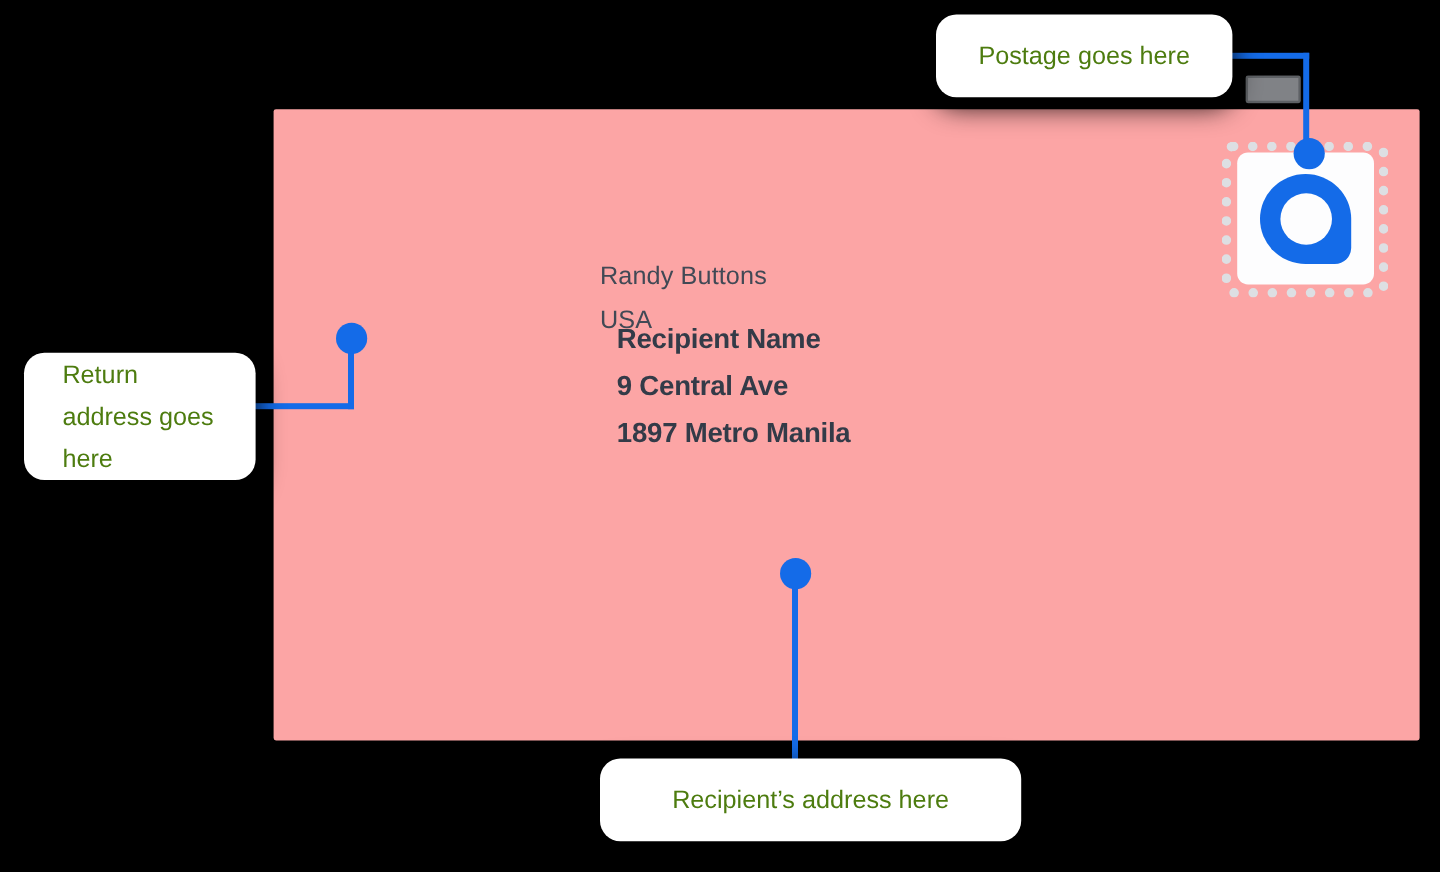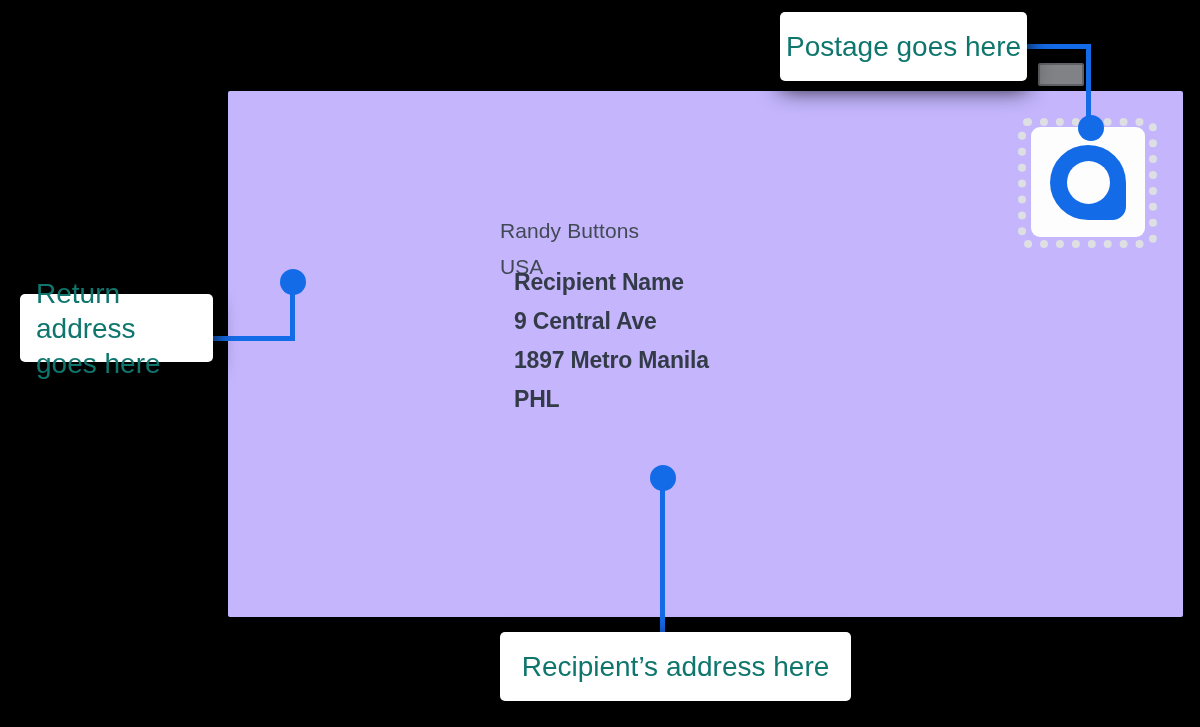--- a/index.html
+++ b/index.html
@@ -14,21 +14,21 @@
     height: 727px;
     background: #000;
     overflow: hidden;
   }
 
   
   .envelope {
     position: absolute;
     left: 228px; top: 91px;
     width: 955px; height: 526px;
-    background: #c4b5fd;
+    background: #fca5a5;
     border-radius: 2px;
     box-shadow: 0 14px 40px rgba(0,0,0,0.85);
   }
 
   .return-address {
     position: absolute;
     left: 272px; top: 122px;
     font-size: 21px;
     line-height: 36px;
     color: #414955;
@@ -92,37 +92,37 @@
   .line {
     position: absolute;
     background: #146BE8;
     z-index: 4;
   }
 
   
   .callout {
     position: absolute;
     background: #FFFFFF;
-    border-radius: 5px;
-    color: #0f766e;
-    font-size: 28px;
+    border-radius: 17px;
+    color: #4d7c0f;
+    font-size: 21px;
     z-index: 10;
     box-shadow: 0 8px 22px rgba(0,0,0,0.9);
     box-sizing: border-box;
   }
   .callout.centered {
     display: flex;
     align-items: center;
     justify-content: center;
     text-align: center;
   }
   .callout-postage   { left: 780px; top: 12px;  width: 247px; height: 69px; }
-  .callout-return    { left: 20px;  top: 294px; width: 193px; height: 68px;
+  .callout-return    { left: 20px;  top: 294px; width: 193px; height: 106px;
                        display: flex; align-items: center;
-                       padding: 0 16px; line-height: 35px; }
+                       padding: 0 32px; line-height: 35px; }
   .callout-recipient { left: 500px; top: 632px; width: 351px; height: 69px; }
 
   
   .flap-artifact {
     position: absolute;
     left: 1038px; top: 63px;
     width: 42px; height: 19px;
     background: rgba(150,153,158,0.85);
     border: 2px solid rgba(90,93,98,0.9);
     border-radius: 2px;
@@ -140,21 +140,20 @@
       <div>Randy Buttons</div>
       <div>USA</div>
     </div>
 
   </div>
 
   <div class="recipient-address">
     <div>Recipient Name</div>
     <div>9 Central Ave</div>
     <div>1897 Metro Manila</div>
-    <div>PHL</div>
   </div>
 
   <div class="stamp-perforation"></div>
   <div class="stamp">
     <div class="stamp-logo"></div>
   </div>
 
   <div class="flap-artifact"></div>
 
   <div class="line" style="left:1024px; top:44px; width:67px; height:5px;"></div>

